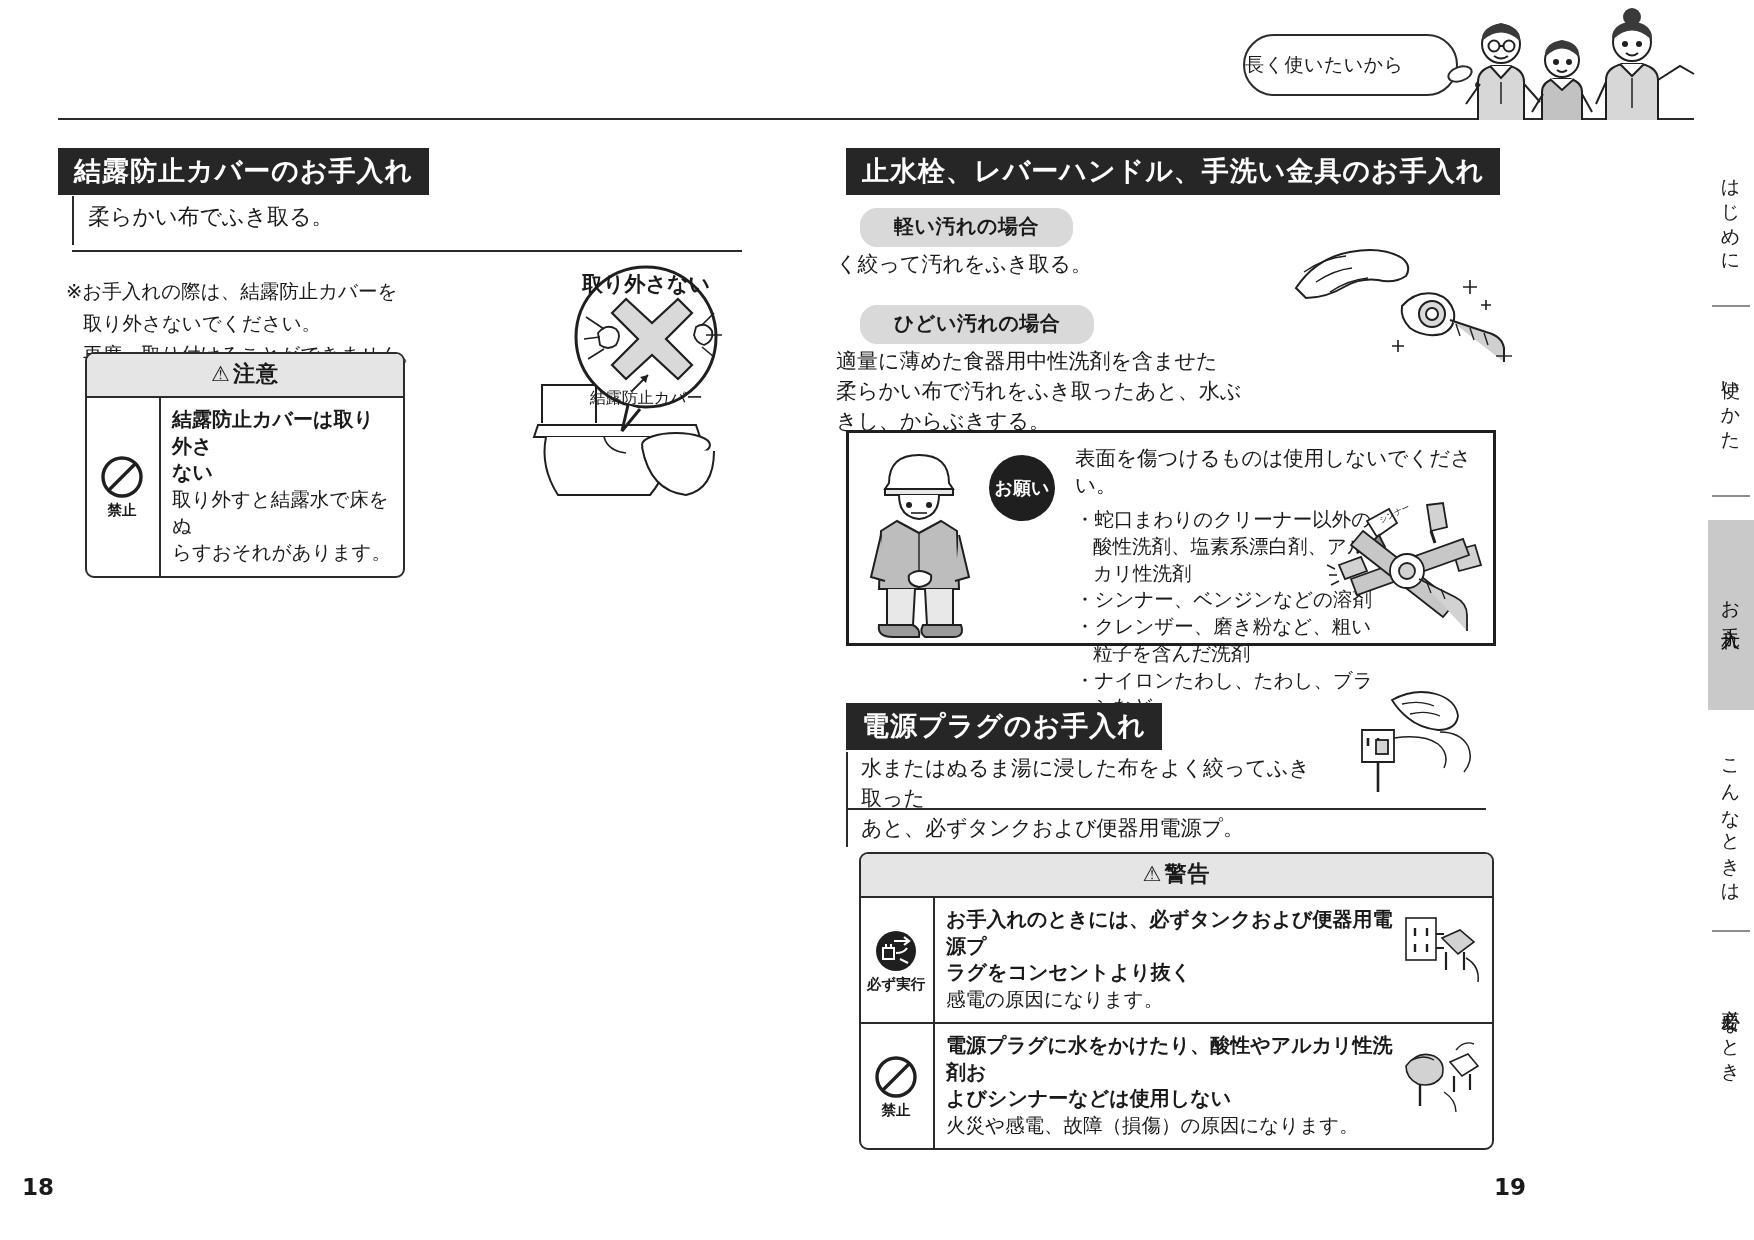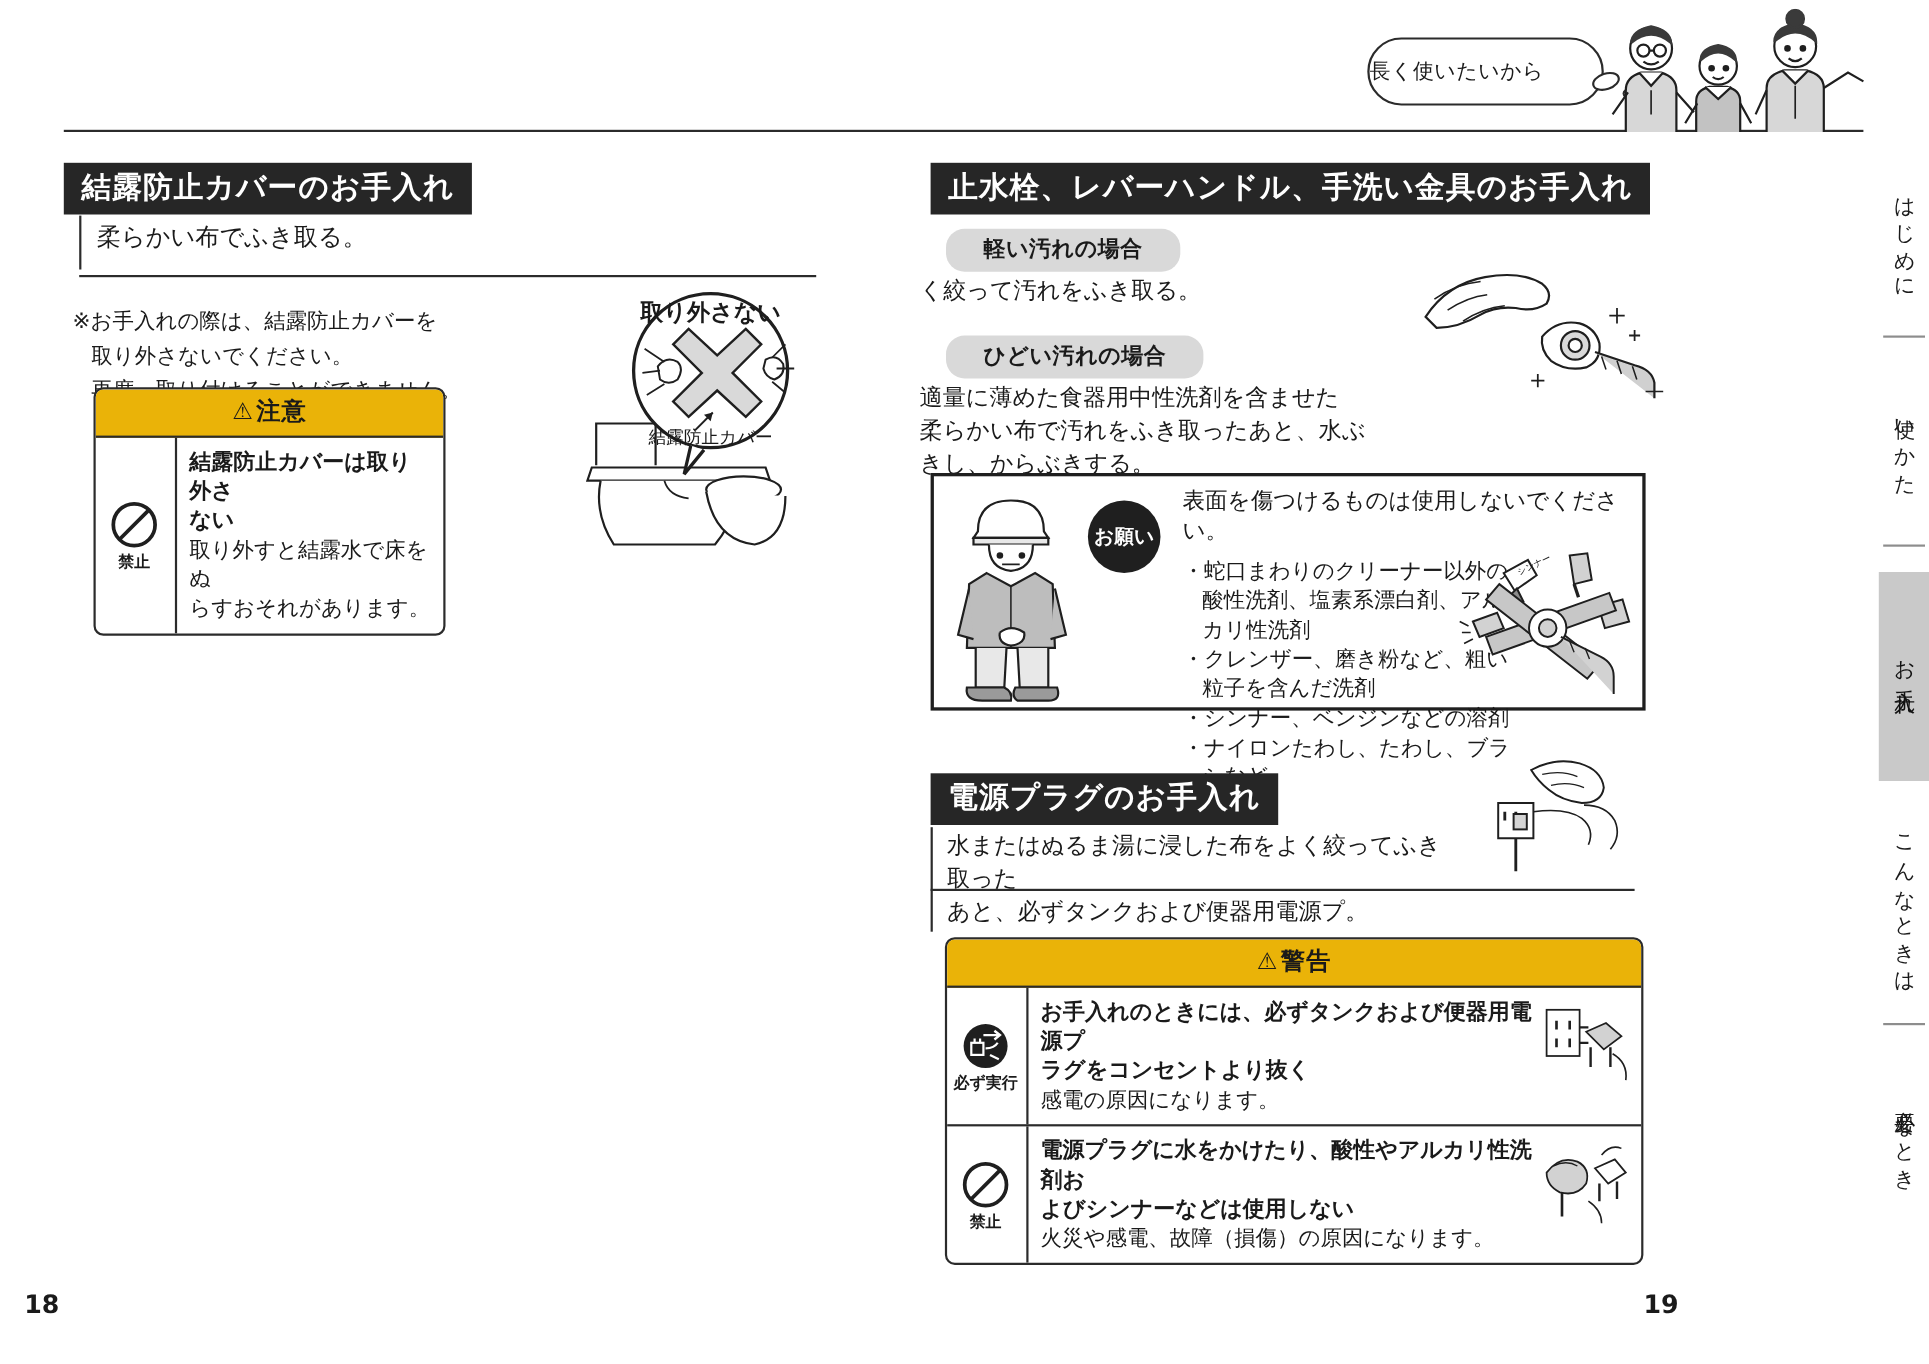--- a/index.html
+++ b/index.html
@@ -61,21 +61,21 @@
   }
   .note-block .ind { display: block; padding-left: 17px; text-indent: -17px; }
   .note-block .ind2 { display: block; padding-left: 17px; }
 
   
   .alert-box {
     position: absolute; border: 2.5px solid #2b2b2b; border-radius: 9px;
     background: #fff; overflow: hidden;
   }
   .alert-head {
-    background: #eab308; border-bottom: 2px solid #2b2b2b;
+    background: #e5e5e5; border-bottom: 2px solid #2b2b2b;
     text-align: center; font-size: 22px; font-weight: bold;
     padding: 5px 0 7px 0; letter-spacing: 1px;
   }
   .alert-head .tri { font-size: 21px; margin-right: 2px; }
   .alert-row { display: flex; align-items: stretch; }
   .alert-row + .alert-row { border-top: 2px solid #2b2b2b; }
   .alert-icon-cell {
     width: 74px; flex: 0 0 74px; border-right: 2px solid #2b2b2b;
     display: flex; flex-direction: column; align-items: center; justify-content: center;
     padding: 8px 4px 6px 2px;
@@ -109,21 +109,21 @@
     position: absolute; border: 3px solid #1f1f1f; background: #fff;
     display: flex; align-items: flex-start;
   }
   .req-worker { width: 140px; flex: 0 0 140px; padding-top: 6px; }
   .req-badge-wrap { width: 86px; flex: 0 0 86px; padding-top: 22px; }
   .req-badge {
     width: 66px; height: 66px; border-radius: 50%; background: #1f1f1f; color: #fff;
     display: flex; align-items: center; justify-content: center;
     font-size: 18px; font-weight: bold;
   }
-  .req-content { flex: 1; padding: 12px 0 0 0; font-family: Liberation Mono, monospace; }
+  .req-content { flex: 1; padding: 12px 0 0 0; }
   .req-heading { font-size: 20.5px; line-height: 1.3; }
   .req-list { margin-top: 9px; font-size: 19.5px; line-height: 1.37; }
   .req-list li { list-style: none; padding-left: 18px; text-indent: -18px; }
   .req-list li .cont { display: block; text-indent: 0; padding-left: 0; }
 
   
   #warn-box { left: 27px; top: 852px; width: 635px; }
   #warn-box .alert-body { padding-right: 90px; }
 
   
@@ -350,25 +350,25 @@
       </div>
       <div class="req-content">
         <div class="req-heading">表面を傷つけるものは使用しないでください。</div>
         <ul class="req-list">
           <li>
             <span>・蛇口まわりのクリーナー以外の</span>
             <span class="cont">酸性洗剤、塩素系漂白剤、アル</span>
             <span class="cont">カリ性洗剤</span>
           </li>
           <li>
+            <span>・シンナー、ベンジンなどの溶剤</span>
+          </li>
+          <li>
             <span>・クレンザー、磨き粉など、粗い</span>
             <span class="cont">粒子を含んだ洗剤</span>
-          </li>
-          <li>
-            <span>・シンナー、ベンジンなどの溶剤</span>
           </li>
           <li>
             <span>・ナイロンたわし、たわし、ブラ</span>
             <span class="cont">シなど</span>
           </li>
         </ul>
       </div>
       <div style="position:absolute; right:6px; top:46px; width:164px; height:160px;">
         <svg viewBox="0 0 164 160" width="164" height="160">
           <g stroke="#1f1f1f" fill="#fff" stroke-width="1.8">

